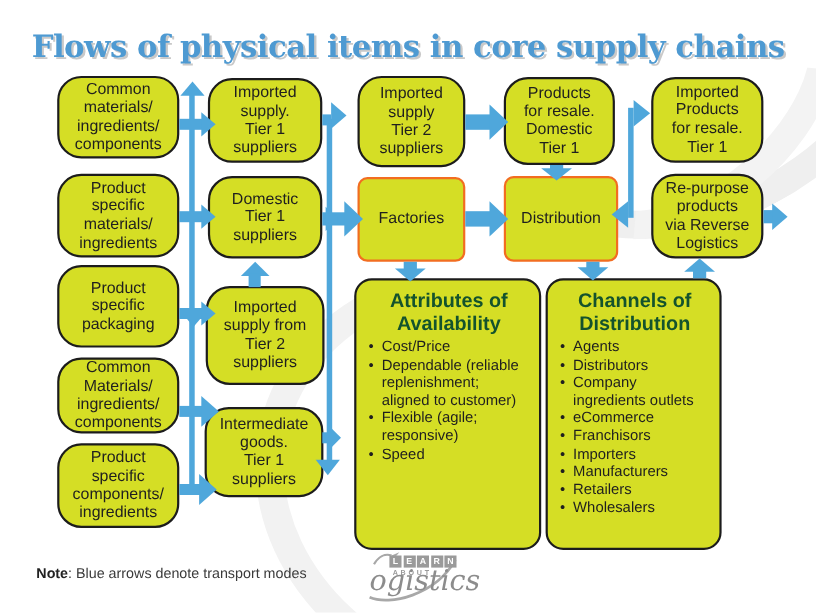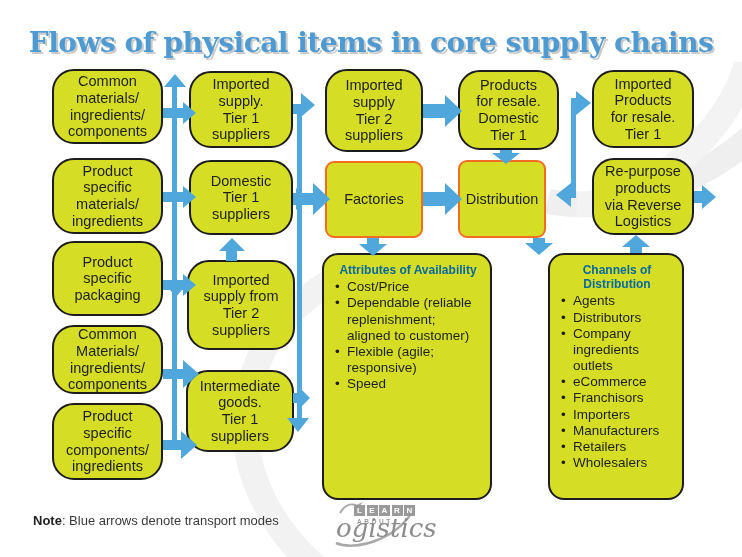--- a/index.html
+++ b/index.html
@@ -15,21 +15,21 @@
          font-family:"DejaVu Serif", serif;font-weight:bold;font-size:28px;letter-spacing:-0.5px;
          color:var(--title_blue,#4e9ad2);text-shadow:2px 2px 0 #c9c9c9;}
   
   .box{position:absolute;background:var(--box_fill,#d5de25);border:2.5px solid var(--box_border,#1c1c1c);
        border-radius:22px;display:flex;align-items:center;justify-content:center;z-index:1;box-sizing:border-box;}
   .box.orange{border-color:var(--accent_orange,#f26d21);border-radius:9px;}
   .box-label{white-space:pre-line;text-align:center;font-size:14.5px;line-height:1.14;color:#1f1f1f;}
   
   .panel{position:absolute;background:var(--box_fill,#d5de25);border:2.5px solid var(--box_border,#1c1c1c);
          border-radius:16px;z-index:1;box-sizing:border-box;padding:8px 8px 4px 10px;}
-  .panel-title{font-weight:bold;font-size:12px;line-height:1.18;text-align:center;color:#0369a1;margin-bottom:2px;}
+  .panel-title{font-weight:bold;font-size:18px;line-height:1.18;text-align:center;color:#14532d;margin-bottom:2px;}
   .bullets{list-style:none;margin:0;padding:0;font-size:13.5px;line-height:1.2;color:#1f1f1f;}
   .bullets li{position:relative;padding-left:13px;}
   .bullets li::before{content:"\2022";position:absolute;left:1px;top:0;}
   
   .sh{position:absolute;background:var(--arrow_blue,#4fa7db);z-index:1;}
   .hr,.hl,.hu,.hd{position:absolute;width:0;height:0;border-style:solid;border-color:transparent;z-index:1;}
   .hr{border-left-color:var(--arrow_blue,#4fa7db);}
   .hl{border-right-color:var(--arrow_blue,#4fa7db);}
   .hu{border-bottom-color:var(--arrow_blue,#4fa7db);}
   .hd{border-top-color:var(--arrow_blue,#4fa7db);}
@@ -120,21 +120,21 @@
   <div class="box orange" style="left:325px;top:161px;width:98px;height:77px">
       <span class="box-label">Factories</span>
     </div>
 
   <div class="box" style="left:458px;top:70px;width:101px;height:80px">
       <span class="box-label">Products
 for resale.
 Domestic
 Tier 1</span>
     </div>
-  <div class="box orange" style="left:458px;top:160px;width:88px;height:78px">
+  <div class="box orange" style="left:458px;top:160px;width:104px;height:78px">
       <span class="box-label">Distribution</span>
     </div>
 
   <div class="box" style="left:592px;top:70px;width:102px;height:78px">
       <span class="box-label">Imported
 Products
 for resale.
 Tier 1</span>
     </div>
   <div class="box" style="left:592px;top:158px;width:102px;height:77px">
@@ -147,21 +147,21 @@
   <div class="panel" style="left:322px;top:253px;width:170px;height:247px">
     <div class="panel-title">Attributes of Availability</div>
     <ul class="bullets">
         <li><span>Cost/Price</span></li>
         <li><span>Dependable (reliable replenishment; aligned to customer)</span></li>
         <li><span>Flexible (agile; responsive)</span></li>
         <li><span>Speed</span></li>
       </ul>
   </div>
 
-  <div class="panel" style="left:548px;top:253px;width:136px;height:247px">
+  <div class="panel" style="left:496px;top:253px;width:160px;height:247px">
     <div class="panel-title">Channels of Distribution</div>
     <ul class="bullets">
         <li><span>Agents</span></li>
         <li><span>Distributors</span></li>
         <li><span>Company ingredients outlets</span></li>
         <li><span>eCommerce</span></li>
         <li><span>Franchisors</span></li>
         <li><span>Importers</span></li>
         <li><span>Manufacturers</span></li>
         <li><span>Retailers</span></li>

